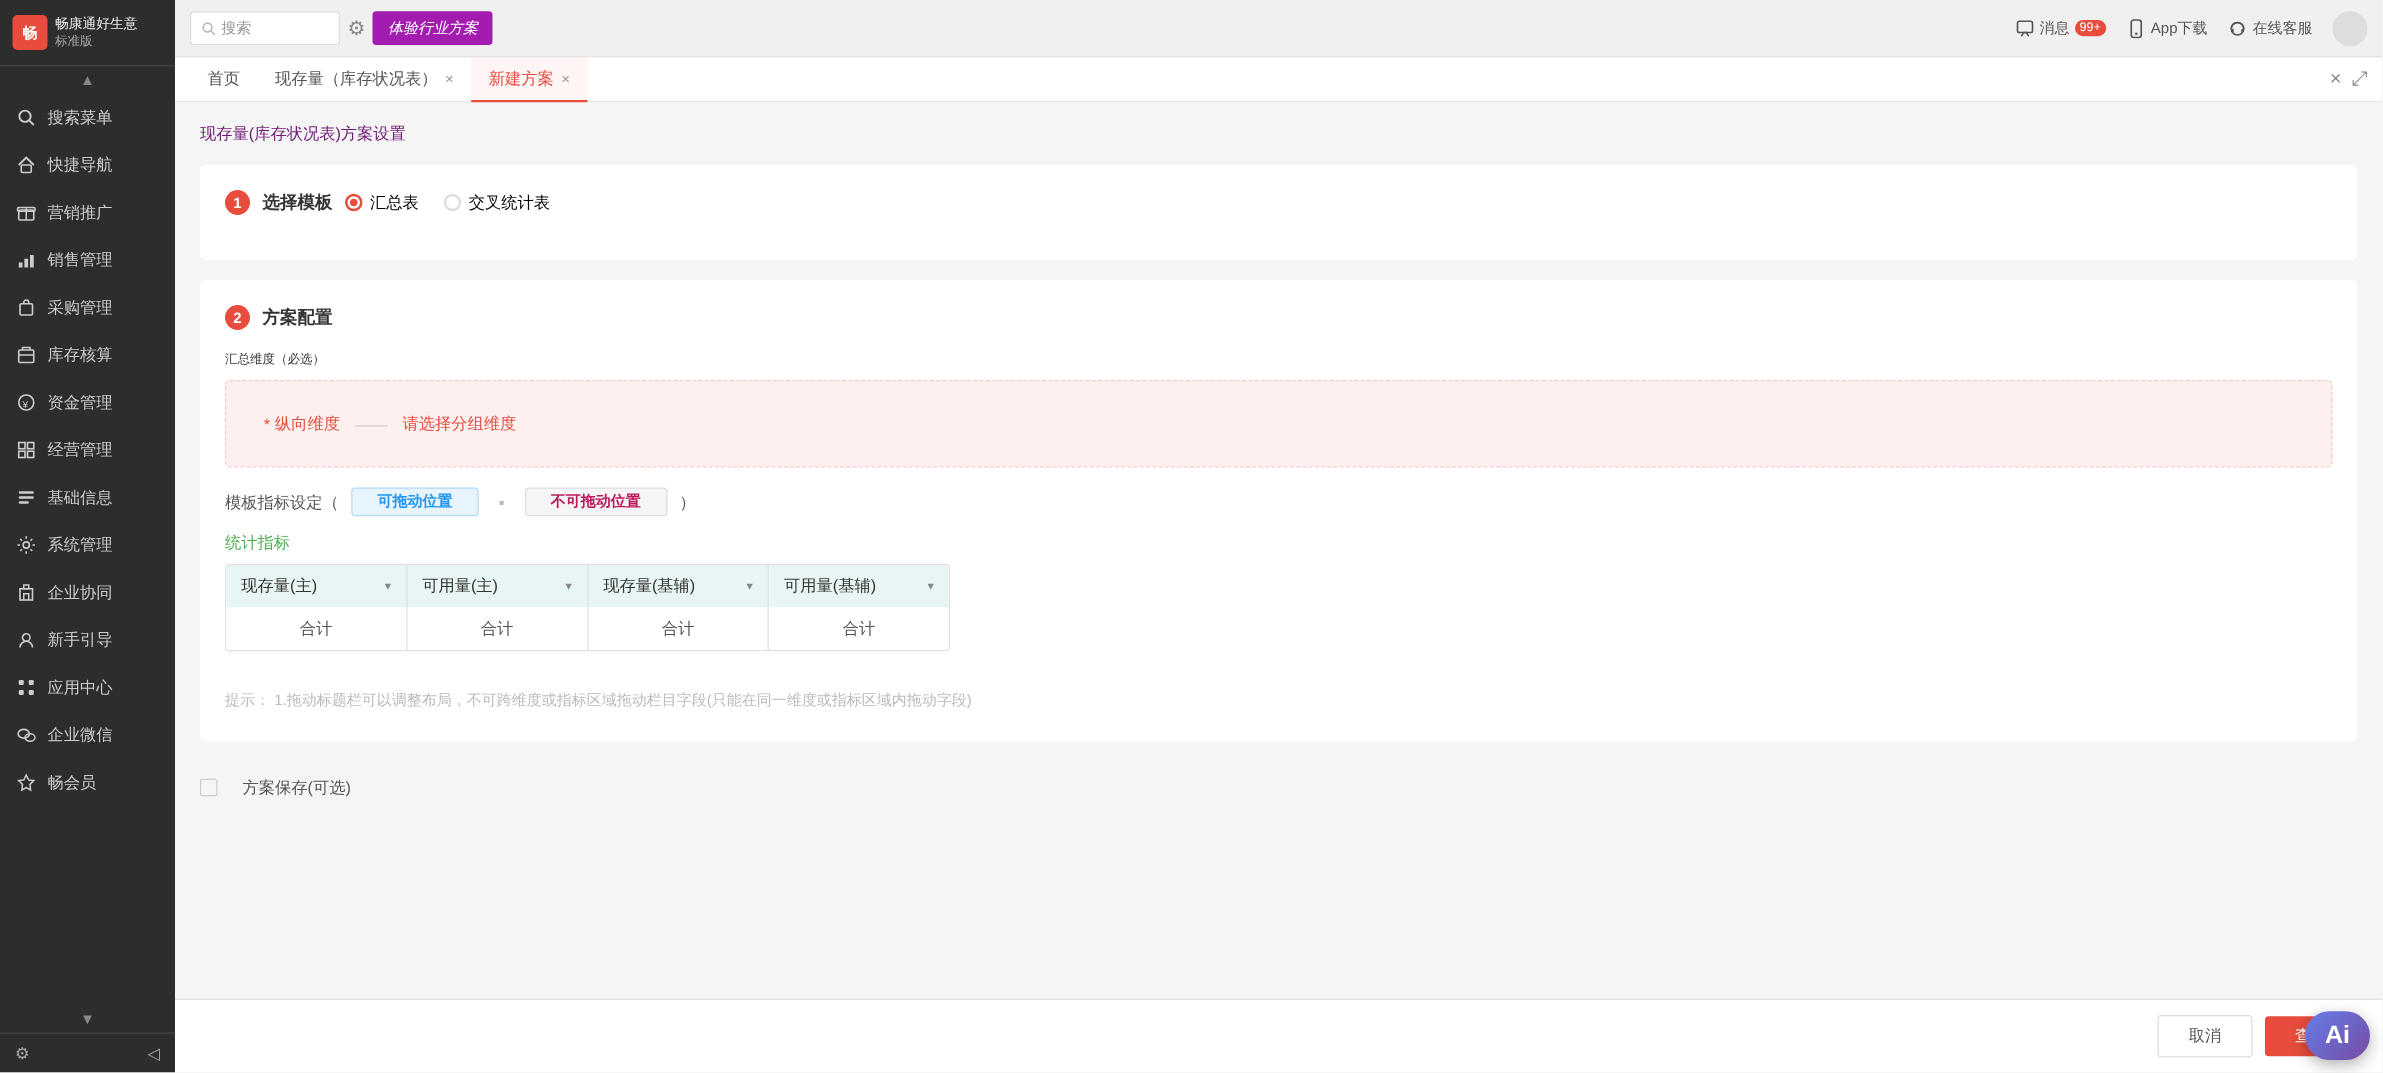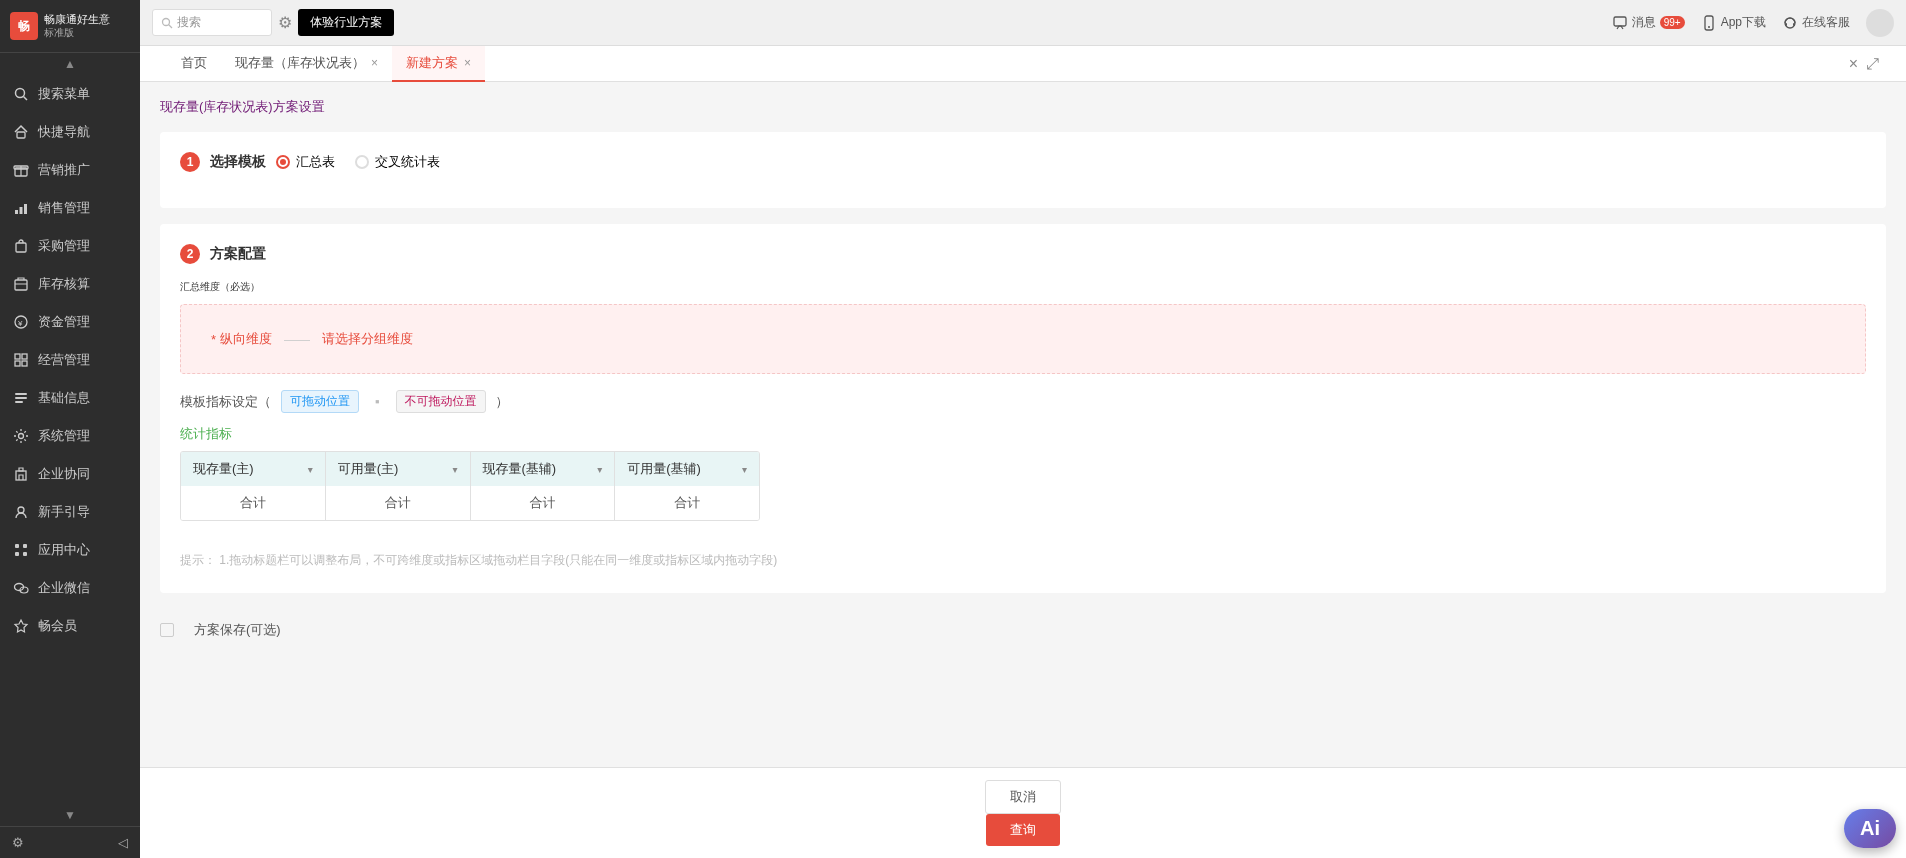--- a/index.html
+++ b/index.html
@@ -62,35 +62,35 @@
       gap: 8px;
     }
     .topbar-left { display: flex; align-items: center; gap: 6px; flex: 1; }
     .topbar-search {
       background: white; border: 1px solid #ddd; border-radius: 3px;
       padding: 4px 8px; font-size: 12px; color: #999; width: 120px;
       display: flex; align-items: center; gap: 4px;
     }
     .topbar-gear { color: #888; cursor: pointer; font-size: 16px; }
     .topbar-btn-industry {
-      background: #000000; color: white; border: none; border-radius: 3px;
-      padding: 5px 12px; font-size: 12px; cursor: pointer;
+      background: #a21caf; color: white; border: none; border-radius: 3px;
+      padding: 5px 12px; font-size: 12px; cursor: pointer; font-style: italic;
     }
     .topbar-right { display: flex; align-items: center; gap: 16px; }
     .topbar-right-item { display: flex; align-items: center; gap: 4px; color: #555; font-size: 12px; cursor: pointer; }
     .badge { background: #e74c3c; color: white; border-radius: 8px; padding: 1px 4px; font-size: 10px; }
     .topbar-avatar { width: 28px; height: 28px; background: #ddd; border-radius: 50%; }
 
     
     .tabs {
       background: white;
       display: flex;
       align-items: center;
       border-bottom: 1px solid #e0e0e0;
-      padding: 0 27px;
+      padding: 0 12px;
       height: 36px;
       gap: 0;
     }
     .tab {
       padding: 0 14px;
       height: 36px;
       display: flex;
       align-items: center;
       gap: 6px;
       font-size: 13px;
@@ -140,21 +140,21 @@
       padding: 20px 30px; margin-bottom: 16px; min-height: 70px;
       display: flex; align-items: center;
     }
     .dimension-placeholder { color: #e74c3c; font-size: 13px; }
     .dimension-arrow { color: #ccc; margin: 0 12px; }
 
     
     .indicator-settings { margin-bottom: 12px; }
     .indicator-settings-label { font-size: 13px; color: #555; display: flex; align-items: center; gap: 10px; }
     .indicator-tag {
-      display: inline-block; padding: 2px 8px; border-radius: 3px; font-size: 12px;
+      display: inline-block; padding: 2px 20px; border-radius: 3px; font-size: 12px; font-weight: bold;
     }
     .indicator-tag.movable { background: #e8f4fd; color: #2196f3; border: 1px solid #b3d9f7; }
     .indicator-tag.unmovable { background: #f5f5f5; color: #be185d; border: 1px solid #ddd; }
 
     
     .stats-header { color: #4caf50; font-size: 13px; margin-bottom: 8px; font-weight: 500; }
     .stats-table { border: 1px solid #e0e0e0; border-radius: 3px; overflow: hidden; width: 580px; }
     .stats-table-header { display: flex; background: #e8f5f5; }
     .stats-table-body { display: flex; background: white; }
     .stats-col {
@@ -173,21 +173,21 @@
 
     
     .bottom-section { display: flex; align-items: center; gap: 20px; margin-top: 16px; padding: 12px 0; }
     .checkbox-box { width: 14px; height: 14px; border: 1px solid #ccc; border-radius: 2px; cursor: pointer; }
     .checkbox-label { font-size: 13px; color: #555; }
 
     
     .footer {
       background: white; border-top: 1px solid #e0e0e0;
       display: flex; justify-content: flex-end; align-items: center;
-      padding: 12px 20px;  flex-direction: column;
+      padding: 12px 20px; gap: 10px;
     }
     .btn-cancel {
       background: white; border: 1px solid #ddd; border-radius: 3px;
       padding: 7px 24px; font-size: 13px; color: #555; cursor: pointer;
     }
     .btn-query {
       background: #e74c3c; border: none; border-radius: 3px;
       padding: 7px 24px; font-size: 13px; color: white; cursor: pointer;
     }
 

